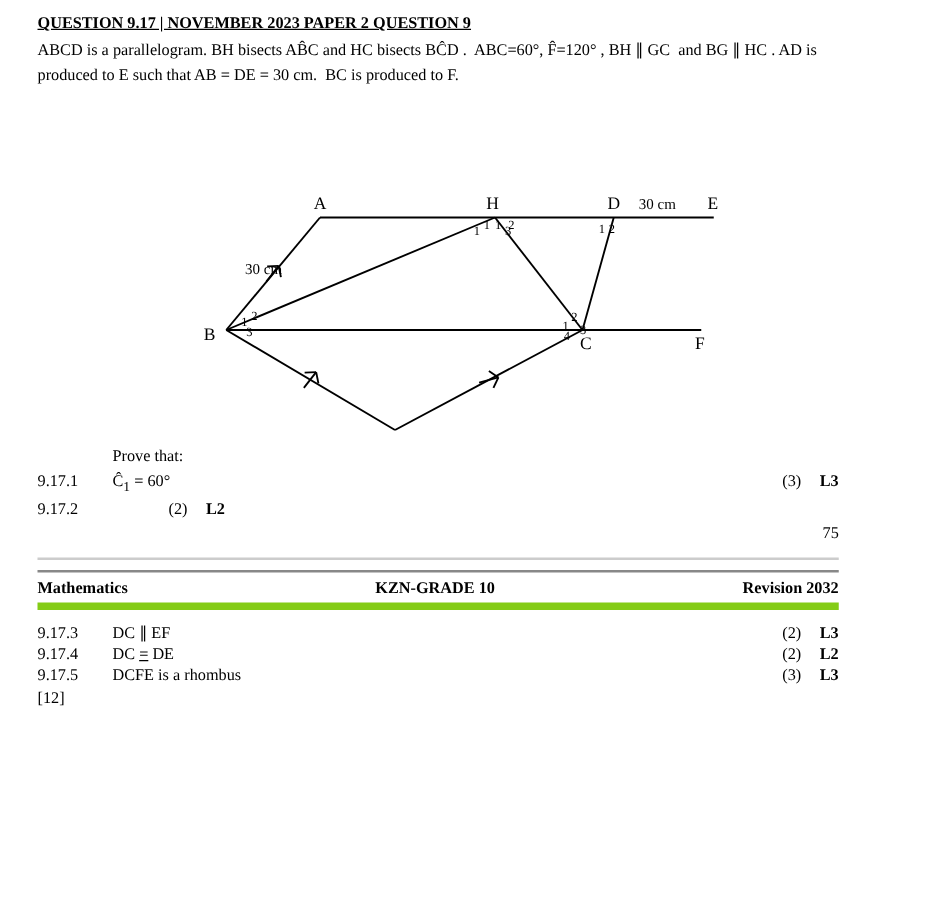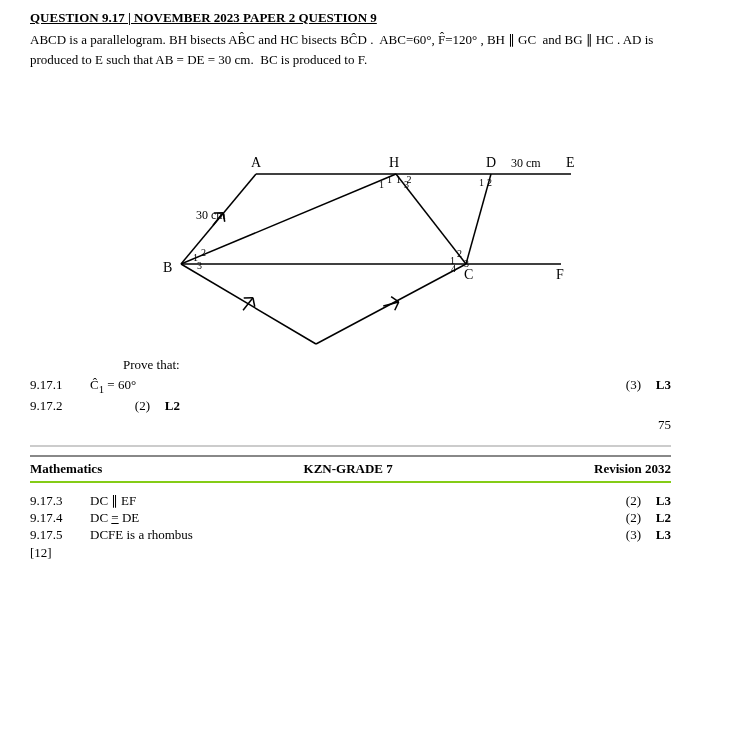--- a/index.html
+++ b/index.html
@@ -51,40 +51,40 @@
       text-align: right;
       font-size: 13px;
     }
     .sub-level {
       width: 30px;
       text-align: right;
       font-weight: bold;
       font-size: 13px;
     }
     .prove-that {
-      margin-left: 93px;
+      margin-left: 60px;
       margin-bottom: 4px;
       font-size: 13px;
     }
     .page-number {
       text-align: right;
       font-size: 13px;
     }
     .divider {
       border: none;
       border-top: 2px solid #ccc;
       margin: 12px 0 8px 0;
     }
     .footer-bar {
       display: flex;
       justify-content: space-between;
       font-size: 13px;
       font-weight: bold;
       border-top: 2px solid #888;
-      border-bottom: 2px solid #84cc16;
+      border-bottom: 6px solid #84cc16;
       padding: 4px 0;
       margin-bottom: 10px;
     }
     .sub-question-lower {
       display: flex;
       align-items: baseline;
       margin: 1px 0;
     }
     .underline-text { text-decoration: underline; }
 
@@ -198,21 +198,21 @@
     <span class="sub-marks">(2)</span>
     <span class="sub-level"><b>L2</b></span>
   </div>
 
   <div class="page-number">75</div>
 
   <hr class="divider">
 
   <div class="footer-bar">
     <span>Mathematics</span>
-    <span>KZN-GRADE 7</span>
+    <span>KZN-GRADE 10</span>
     <span>Revision 2032</span>
   </div>
 
   <div class="sub-question-lower">
     <span class="sub-num">9.17.3</span>
     <span class="sub-text">DC ∥ EF</span>
     <span class="sub-marks">(2)</span>
     <span class="sub-level"><b>L3</b></span>
   </div>
 

